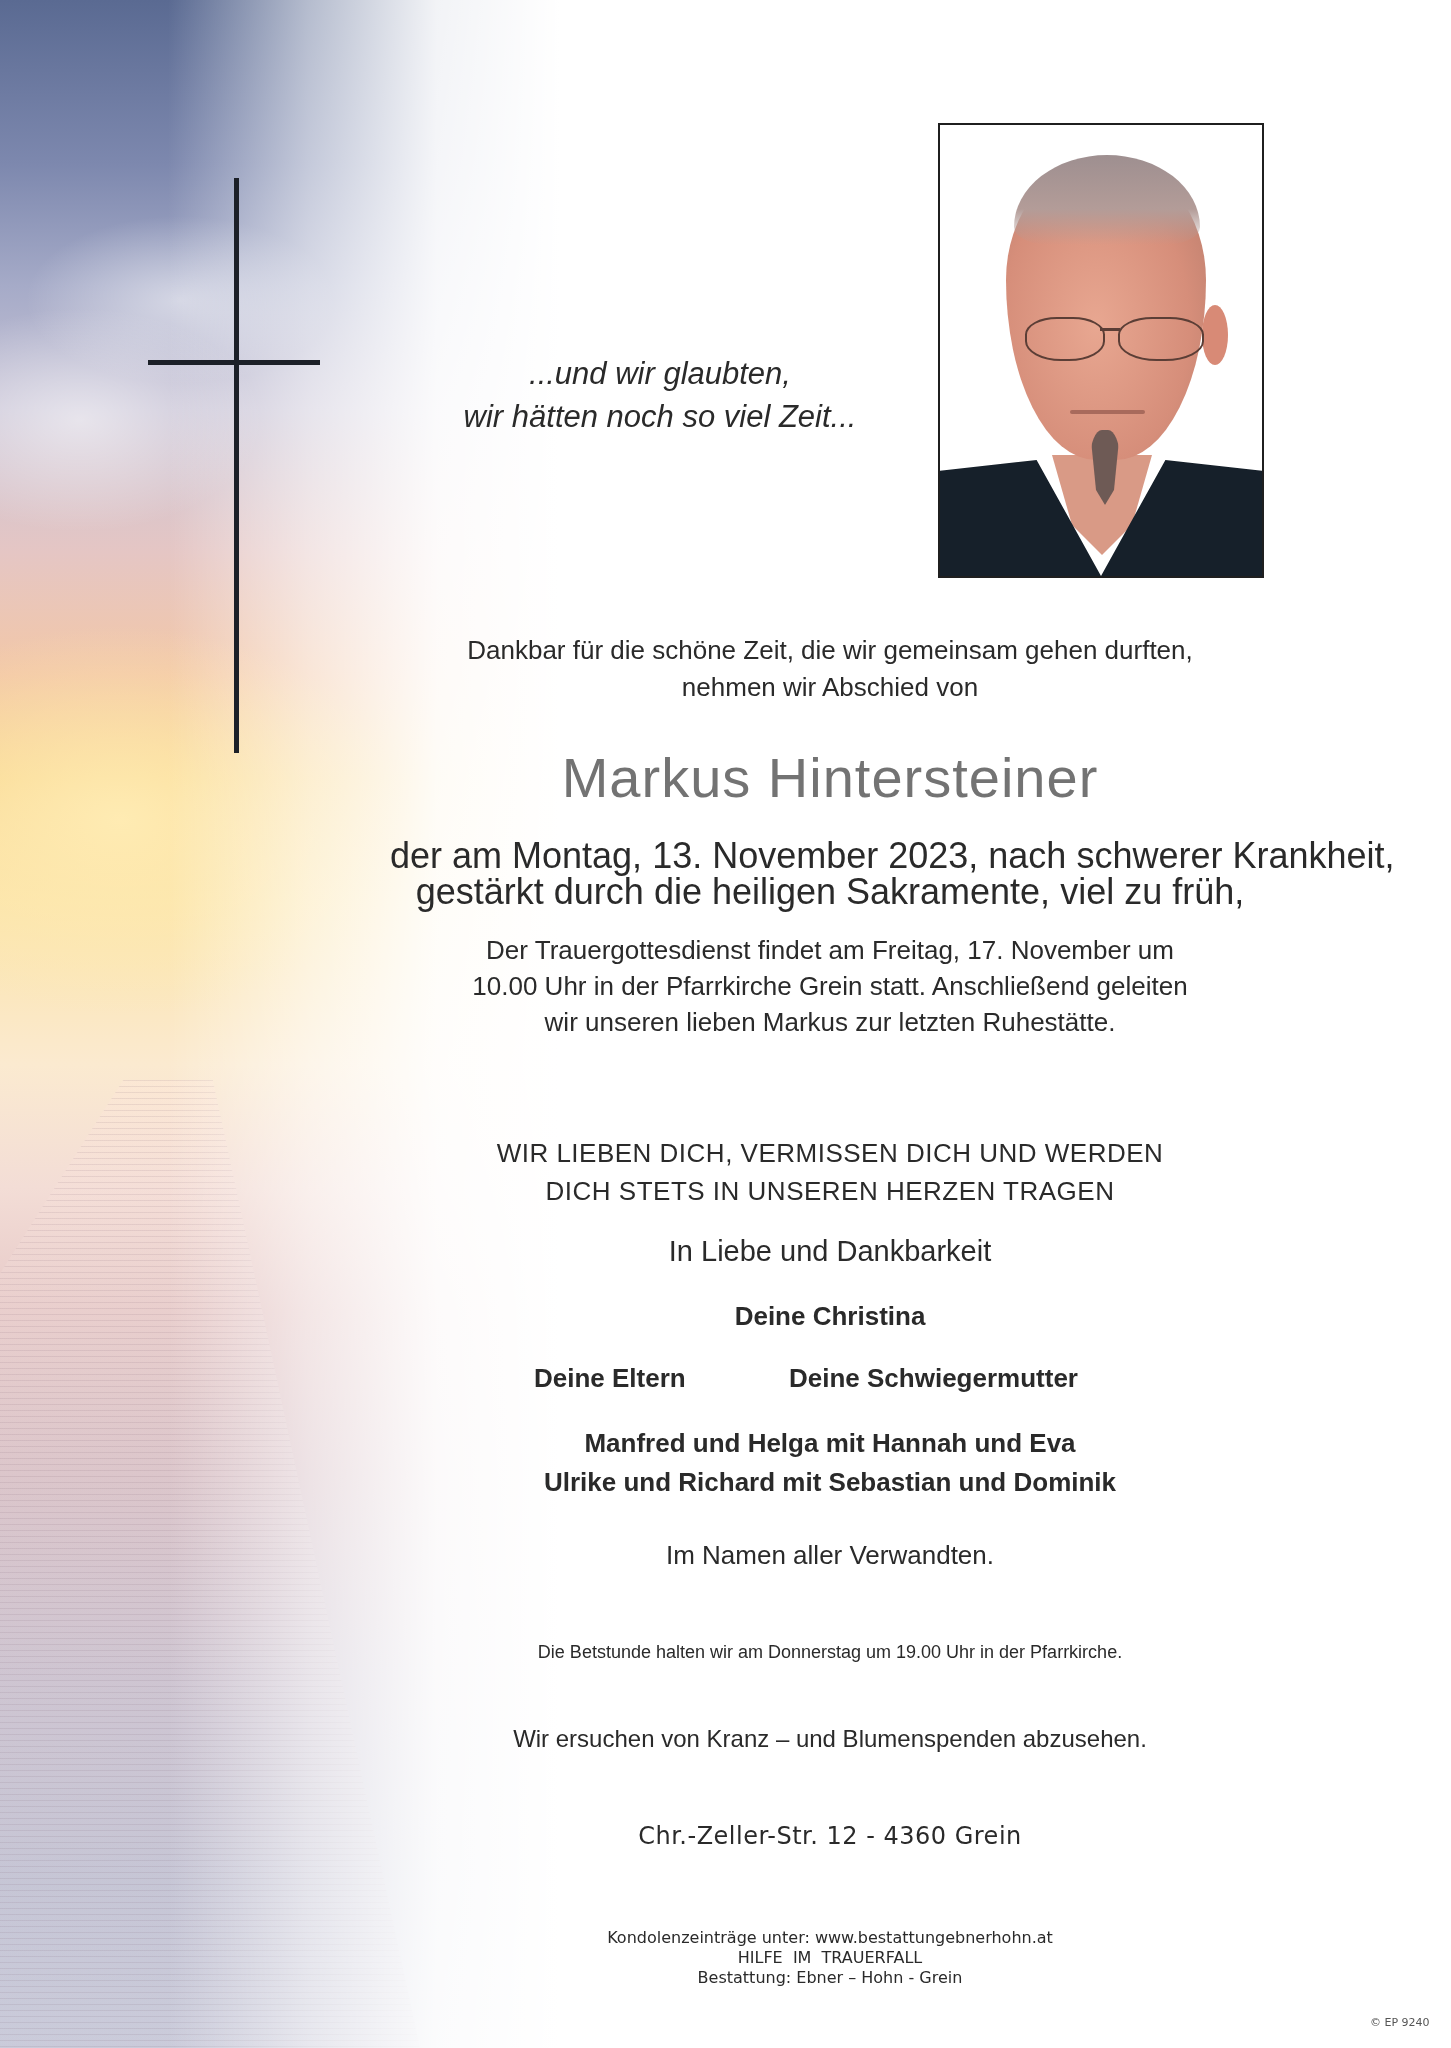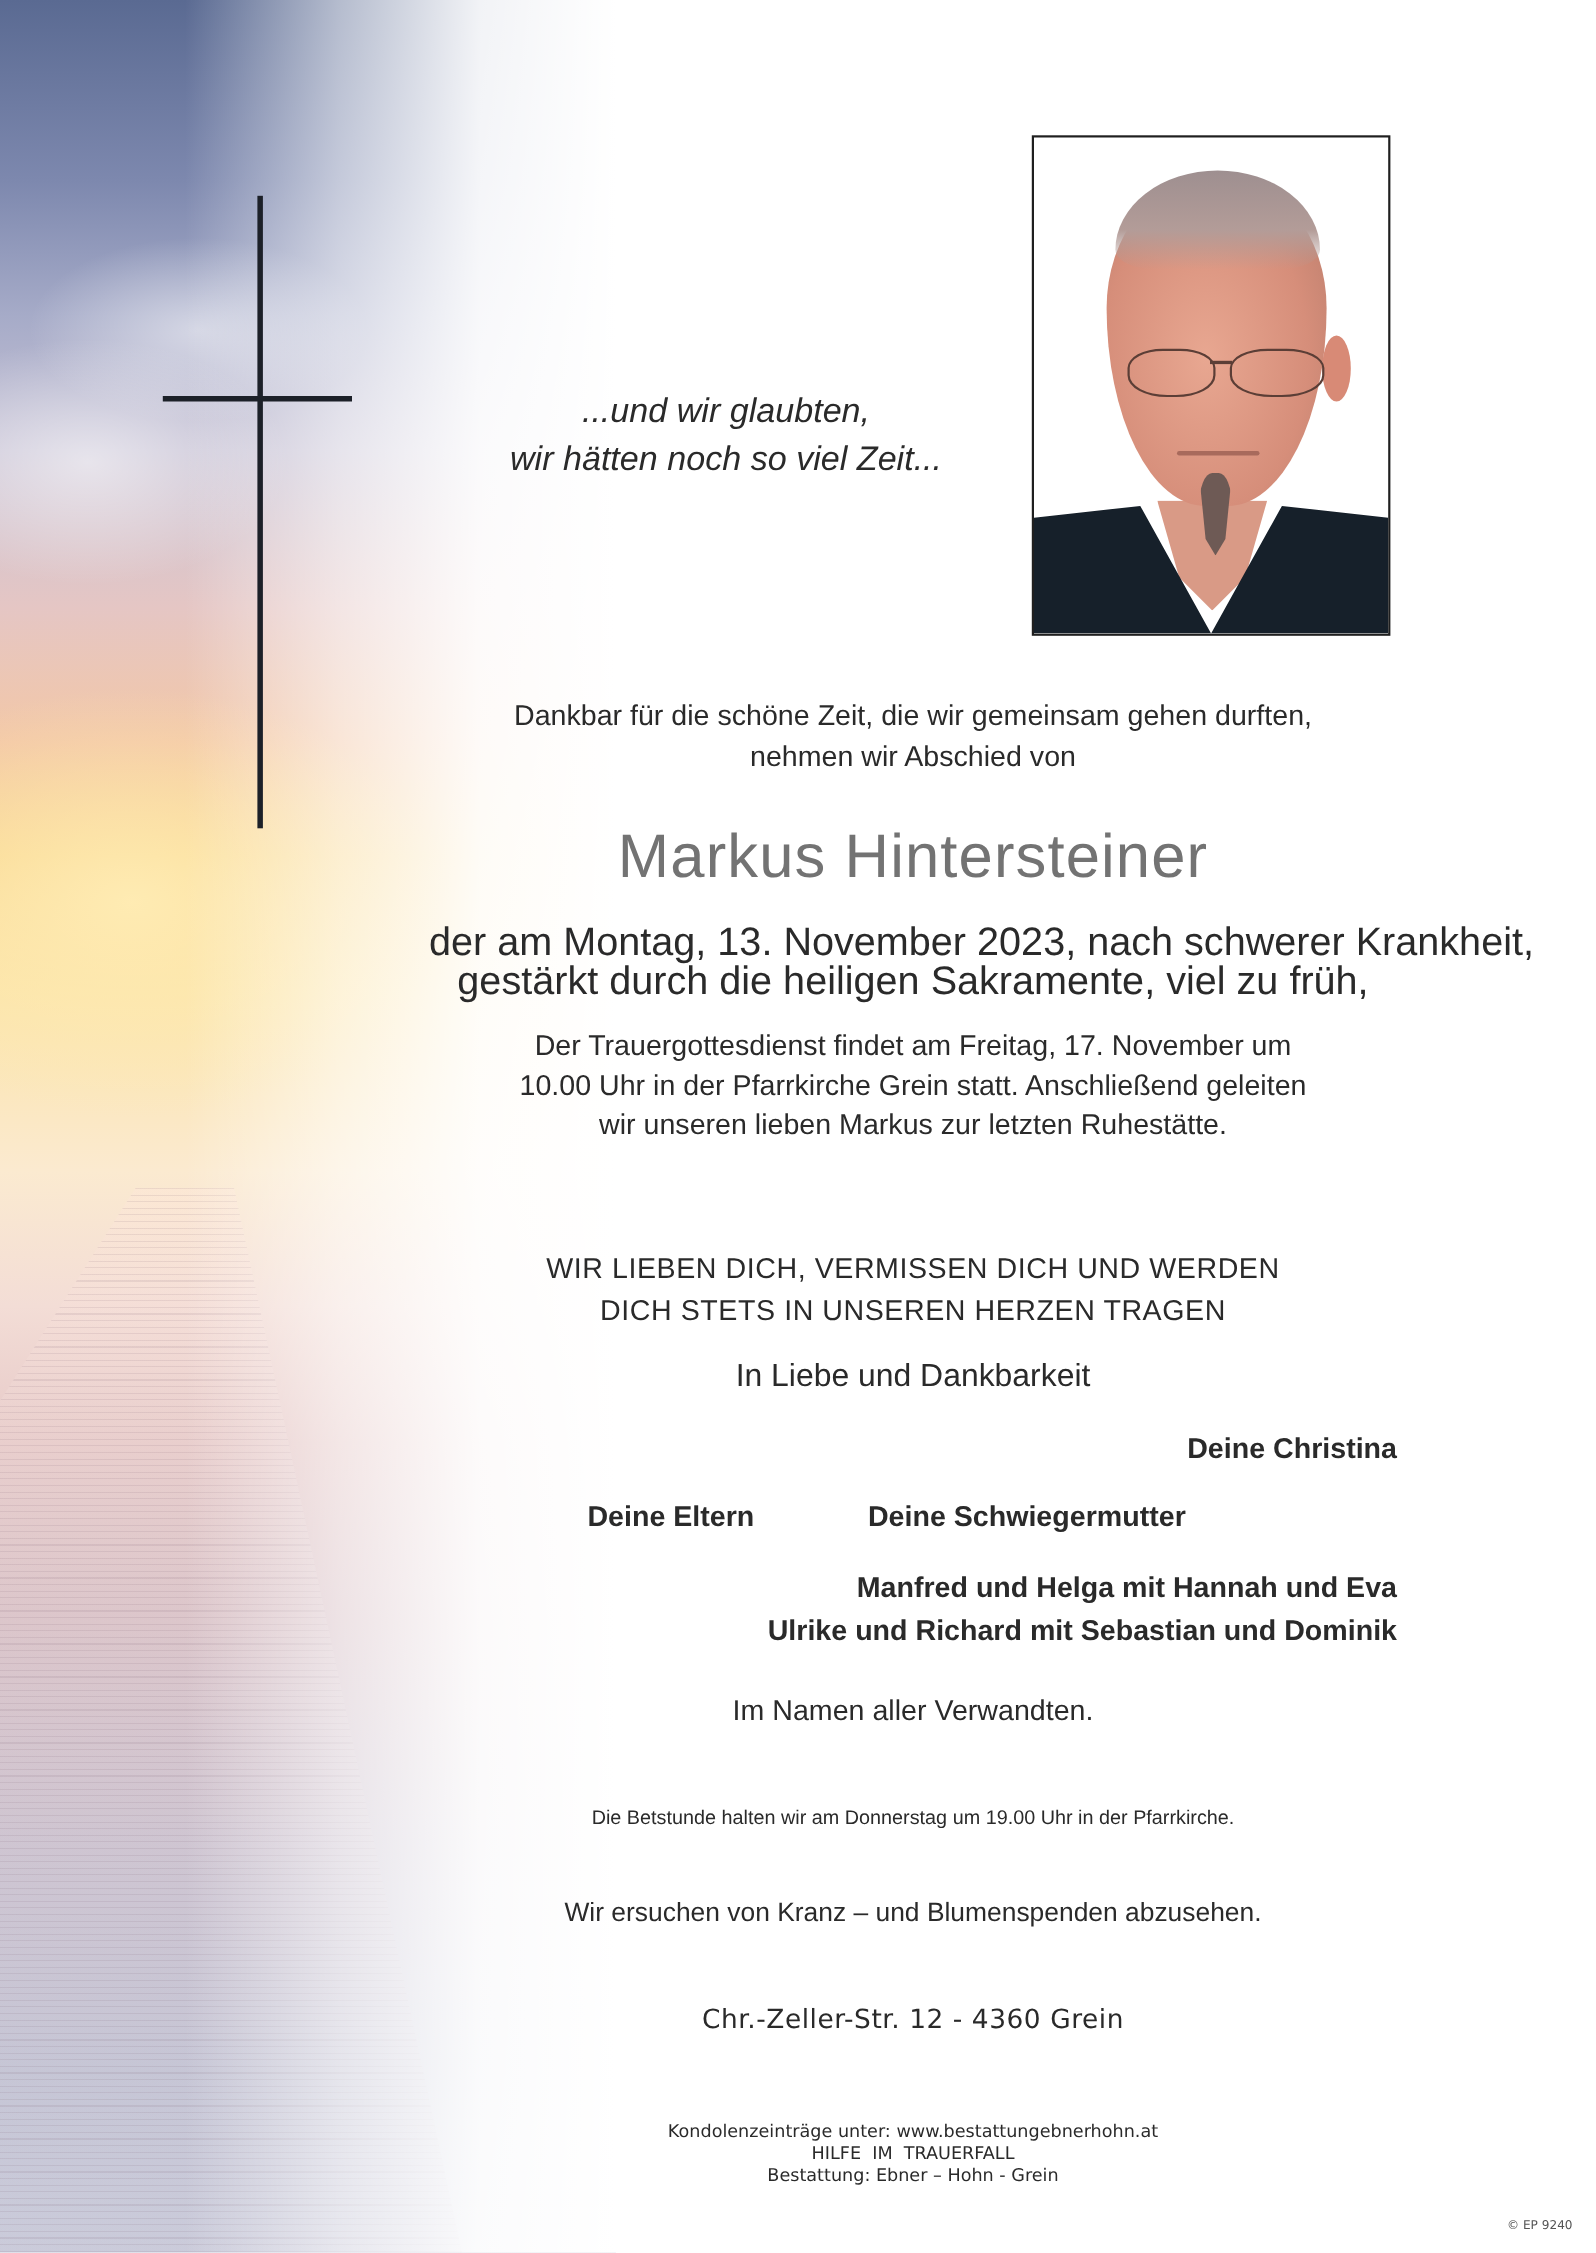--- a/index.html
+++ b/index.html
@@ -116,21 +116,21 @@
       font-size: 26px; line-height: 36px;
     }
     .motto {
       left: 390px; top: 1134px; width: 880px;
       font-size: 26px; line-height: 38px; letter-spacing: 0.5px;
     }
     .love {
       left: 390px; top: 1233px; width: 880px;
       font-size: 29px; line-height: 36px;
     }
-    .bold { font-weight: bold; text-align: right; }
+    .bold { font-weight: bold; }
     .christina {
       left: 390px; top: 1298px; width: 880px; font-size: 26px; line-height: 36px;
     }
     .parents {
       left: 534px; top: 1360px; font-size: 26px; line-height: 36px; text-align: left;
     }
     .inlaw {
       left: 789px; top: 1360px; font-size: 26px; line-height: 36px; text-align: left;
     }
     .siblings {

